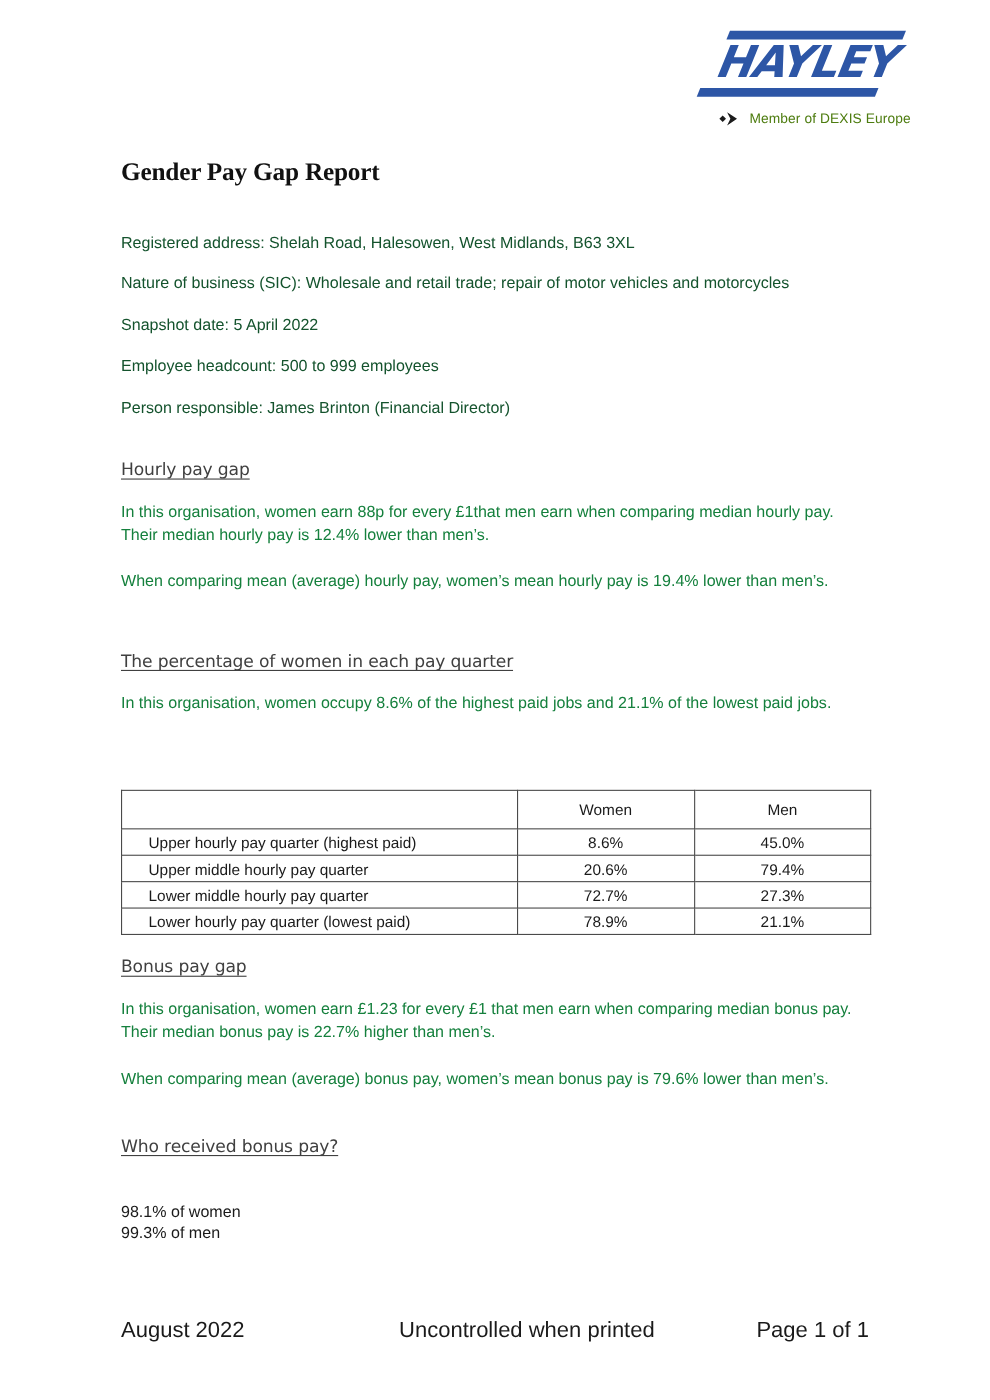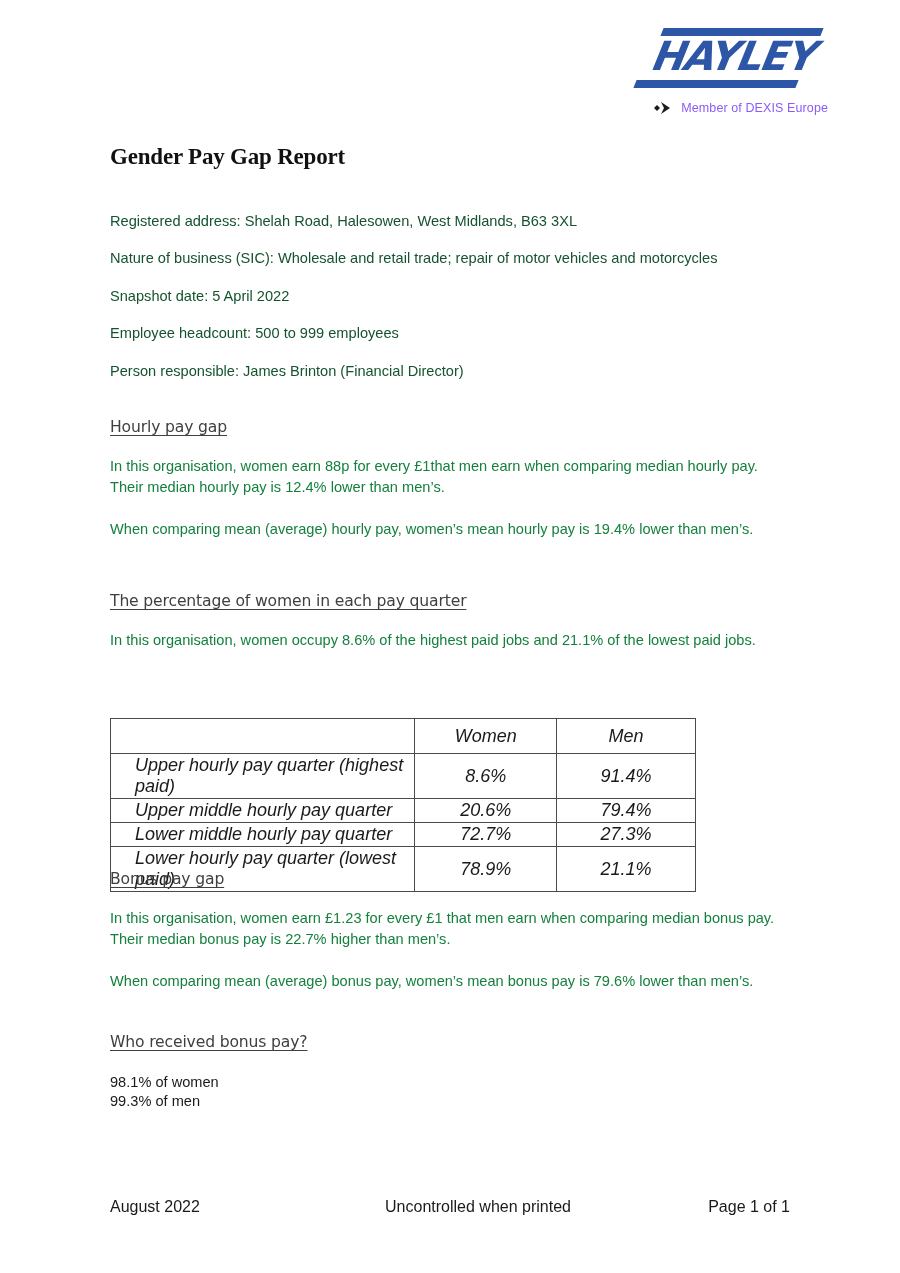--- a/index.html
+++ b/index.html
@@ -64,21 +64,21 @@
     justify-content: flex-end;
     gap: 8px;
     margin-top: 2px;
     padding-right: 2px;
   }
   .tagline-icon { width: 22px; height: 16px; flex: none; }
   .tagline-icon svg { display: block; }
   .tagline-text {
     font-family: "Liberation Sans", sans-serif;
     font-size: 12.5px;
-    color: #8b5cf6;
+    color: #4d7c0f;
     letter-spacing: 0.1px;
     white-space: nowrap;
   }
 
   
   .doc {
     position: absolute;
     left: 110px;
     top: 0;
     width: 682px;
@@ -130,24 +130,23 @@
     color: #15803d;
     margin: 0 0 22px 0;
   }
   .para:last-child { margin-bottom: 0; }
 
   
   .pay-table {
     position: absolute;
     left: 0;
     top: 718px;
-    width: 586px;
+    width: 682px;
     border-collapse: collapse;
-    font-size: 18px;
-    font-style: italic;
+    font-size: 14px;
   }
   .pay-table th,
   .pay-table td {
     border: 1px solid #4a4a4a;
     color: #1a1a1a;
     font-weight: normal;
   }
   .pay-table thead th { height: 32px; vertical-align: middle; }
   .pay-table tbody td { height: 21px; vertical-align: middle; }
   .col-label { width: 352px; text-align: left; padding-left: 24px; }
@@ -162,21 +161,21 @@
 
   
   .footer {
     position: absolute;
     left: 110px;
     right: 110px;
     top: 1198px;
     display: flex;
     justify-content: space-between;
     align-items: baseline;
-    font-size: 16px;
+    font-size: 20px;
     color: #1a1a1a;
   }
   .footer-center { margin-left: 48px; }
 </style>
 </head>
 <body>
 
 <div class="page">
 
   <div class="logo-block">
@@ -230,21 +229,21 @@
         <tr>
           <th class="col-label"></th>
           <th class="col-num">Women</th>
           <th class="col-num">Men</th>
         </tr>
       </thead>
       <tbody>
         <tr>
           <td class="col-label">Upper hourly pay quarter (highest paid)</td>
           <td class="col-num">8.6%</td>
-          <td class="col-num">91.4%</td>
+          <td class="col-num">45.0%</td>
         </tr>
         <tr>
           <td class="col-label">Upper middle hourly pay quarter</td>
           <td class="col-num">20.6%</td>
           <td class="col-num">79.4%</td>
         </tr>
         <tr>
           <td class="col-label">Lower middle hourly pay quarter</td>
           <td class="col-num">72.7%</td>
           <td class="col-num">27.3%</td>
@@ -257,21 +256,21 @@
       </tbody>
     </table>
 
     <div class="section" style="top:870px;">
       <h2 class="section-heading">Bonus pay gap</h2>
       <p class="para">In this organisation, women earn £1.23 for every £1 that men earn when comparing median bonus pay. Their median bonus pay is 22.7% higher than men’s.</p>
       <p class="para">When comparing mean (average) bonus pay, women’s mean bonus pay is 79.6% lower than men’s.</p>
     </div>
 
     <div class="section" style="top:1033px;">
-      <h2 class="section-heading" style="margin-bottom:22px;">Who received bonus pay?</h2>
+      <h2 class="section-heading" style="margin-bottom:42px;">Who received bonus pay?</h2>
       <div class="plain-line">98.1% of women</div>
       <div class="plain-line">99.3% of men</div>
     </div>
 
   </div>
 
   <div class="footer">
     <span>August 2022</span>
     <span class="footer-center">Uncontrolled when printed</span>
     <span>Page 1 of 1</span>

